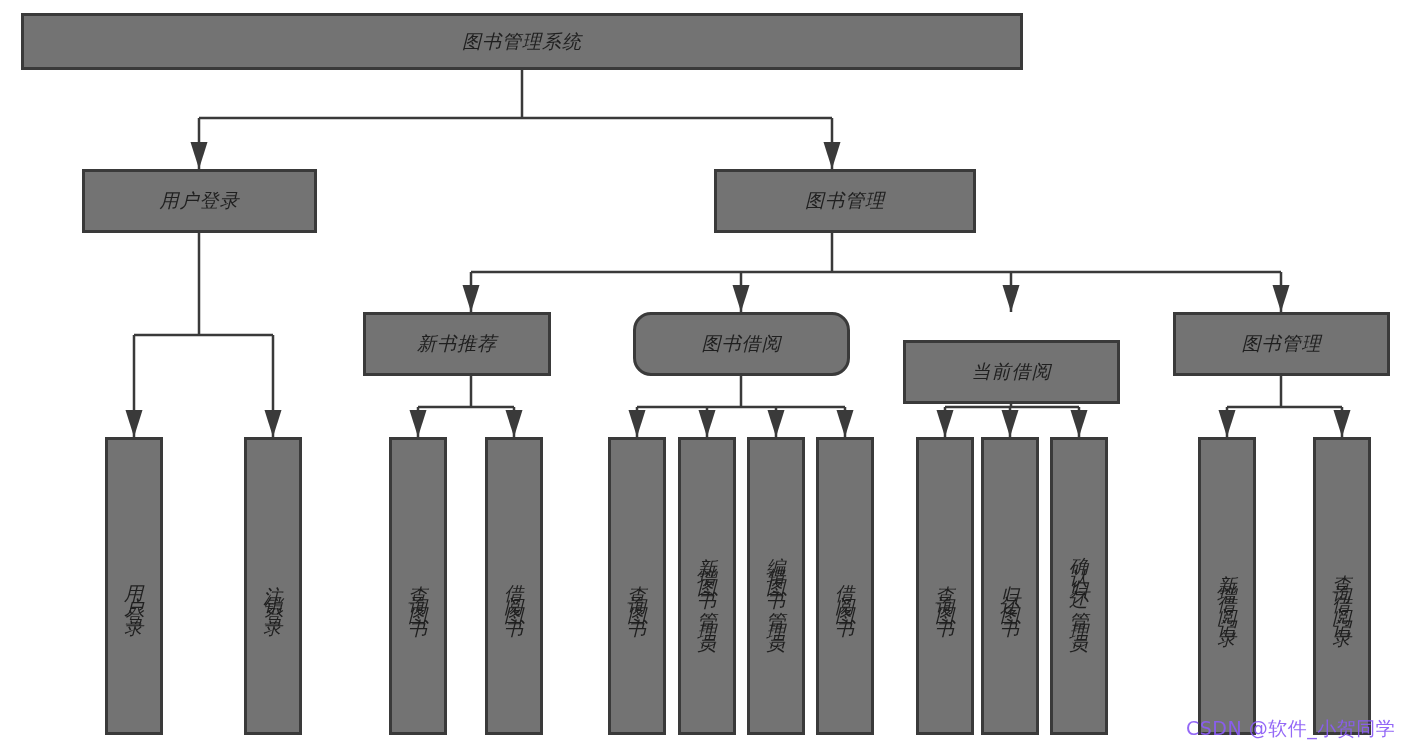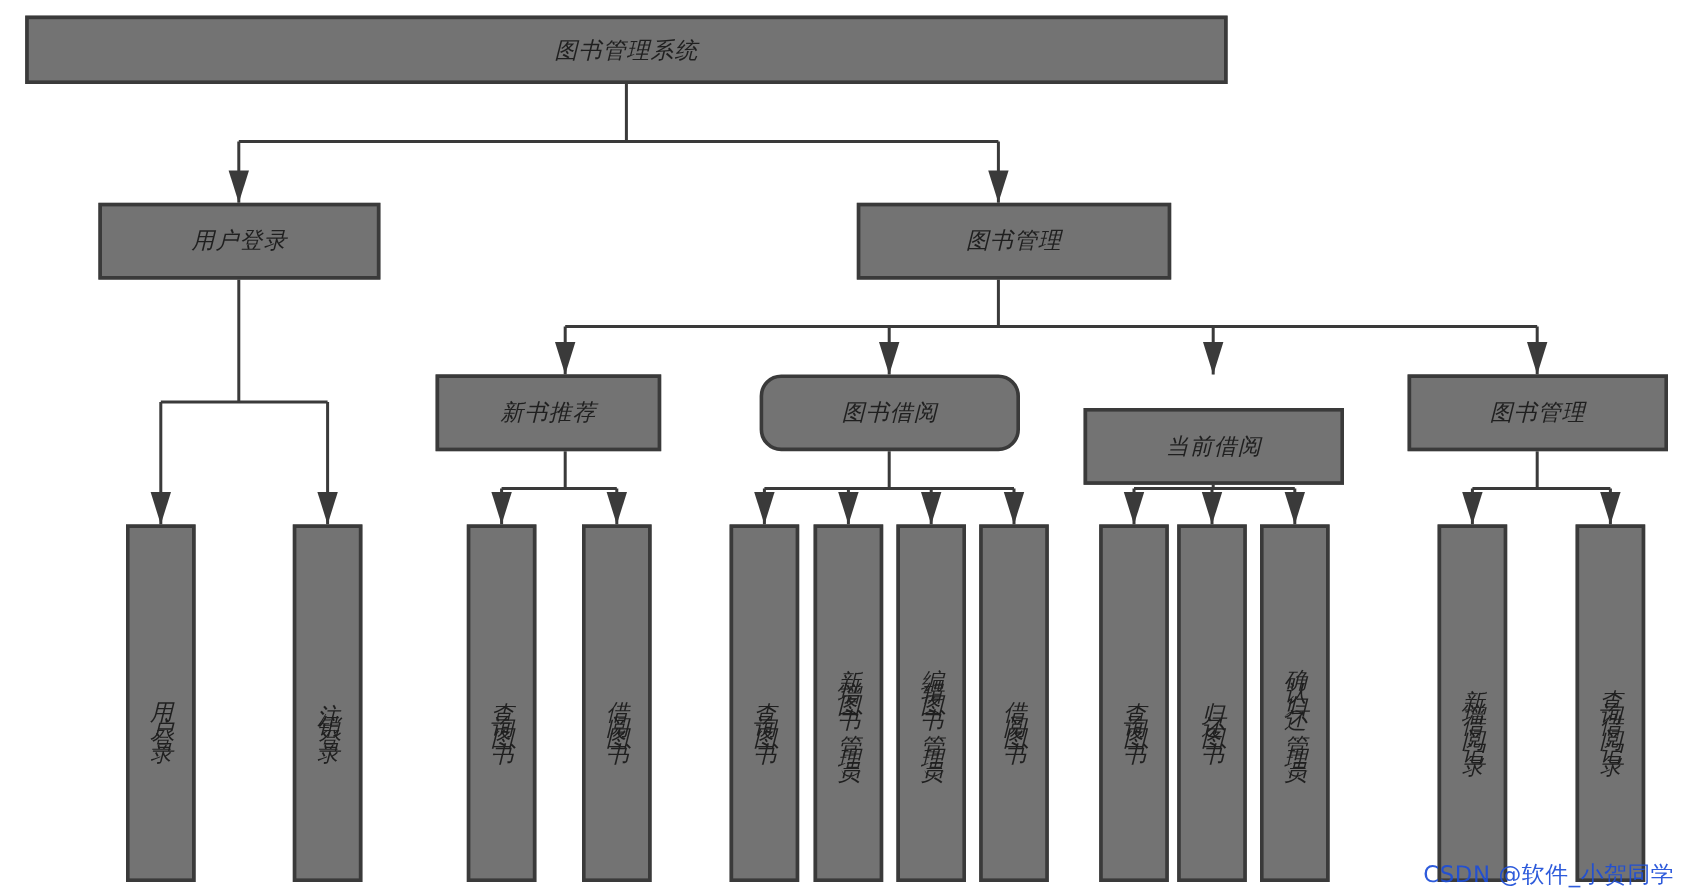--- a/index.html
+++ b/index.html
@@ -44,21 +44,21 @@
     font-size: 19px;
     letter-spacing: 11px;
     padding-top: 11px;
     line-height: 1;
   }
   .watermark {
     position: absolute;
     left: 1186px;
     top: 716px;
     font-size: 19px;
-    color: #1d4ed8;
+    color: #8b5cf6;
     opacity: 0.92;
     white-space: nowrap;
     letter-spacing: 0.5px;
     z-index: 5;
   }
 </style>
 </head>
 <body>
 
 <div class="canvas">

